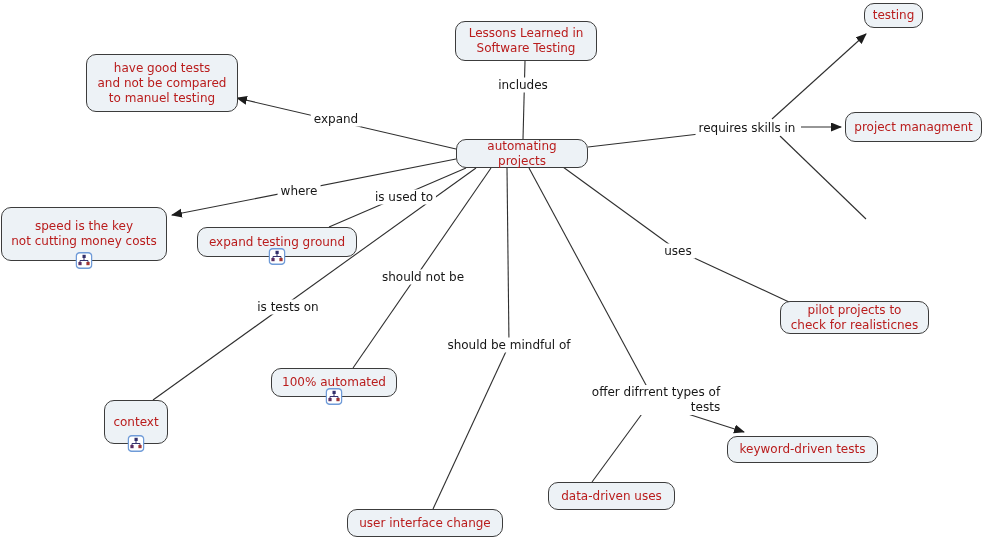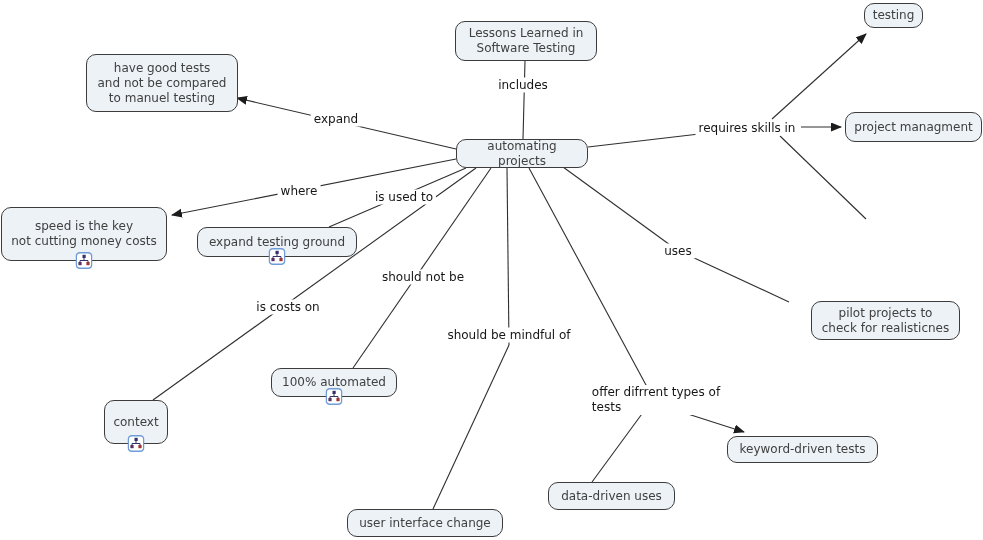--- a/index.html
+++ b/index.html
@@ -11,32 +11,32 @@
     overflow:hidden;
   }
   #edges{position:absolute;left:0;top:0;z-index:1;}
   .edge-label{
     position:absolute;z-index:2;
     transform:translate(-50%,-50%);
     background:#ffffff;
     color:#161616;
     font-size:12px;line-height:15px;
     padding:0 3px;
-    text-align:left;
+    text-align:right;
     white-space:pre-line;
   }
   .node{
     position:absolute;z-index:3;
     box-sizing:border-box;
     background:#edf2f6;
     border:1.4px solid #3c3c3c;
     border-radius:10px;
     display:flex;align-items:center;justify-content:center;
     text-align:center;
-    color:#404040;
+    color:#b91c1c;
     font-size:12px;line-height:15px;
     padding:2px 6px;
   }
   .node-text{white-space:pre-line;}
   .node-icon{
     position:absolute;
     left:50%;bottom:-9px;
     transform:translateX(-50%);
     width:17px;height:17px;
     display:block;z-index:4;
@@ -75,23 +75,23 @@
       <line x1="780" y1="136" x2="866" y2="219"></line>
     </g>
   </svg>
 
   <div class="edge-label" style="left:523px;top:85px">includes</div>
   <div class="edge-label" style="left:336px;top:119px">expand</div>
   <div class="edge-label" style="left:747px;top:128px">requires skills in</div>
   <div class="edge-label" style="left:299px;top:191px">where</div>
   <div class="edge-label" style="left:404px;top:197px">is used to</div>
   <div class="edge-label" style="left:423px;top:277px">should not be</div>
-  <div class="edge-label" style="left:288px;top:307px">is costs on</div>
+  <div class="edge-label" style="left:288px;top:307px">is tests on</div>
   <div class="edge-label" style="left:678px;top:251px">uses</div>
-  <div class="edge-label" style="left:509px;top:335px">should be mindful of</div>
+  <div class="edge-label" style="left:509px;top:345px">should be mindful of</div>
   <div class="edge-label" style="left:656px;top:400px">offer difrrent types of
 tests</div>
 
   <div class="node" style="left:455px;top:21px;width:142px;height:40px">
     <span class="node-text">Lessons Learned in
 Software Testing</span>
   </div>
 
   <div class="node" style="left:456px;top:139px;width:132px;height:29px">
     <span class="node-text">automating projects</span>
@@ -158,21 +158,21 @@
       <svg width="17" height="17" viewBox="0 0 17 17">
         <rect x="0.75" y="0.75" width="15.5" height="15.5" rx="3.5" fill="#ffffff" stroke="#6f9bd8" stroke-width="1.5"></rect>
         <path d="M8.5 5.5 V8.5 M4.5 8.5 H12.5 M4.5 8.5 V10 M12.5 8.5 V10" stroke="#33306b" stroke-width="1" fill="none"></path>
         <rect x="7" y="2.8" width="3.2" height="3.2" fill="#33306b"></rect>
         <rect x="2.9" y="10" width="3.2" height="3.2" fill="#5b2f63"></rect>
         <rect x="10.9" y="10" width="3.2" height="3.2" fill="#a03434"></rect>
       </svg>
     </span>
   </div>
 
-  <div class="node" style="left:811px;top:301px;width:149px;height:39px">
+  <div class="node" style="left:780px;top:301px;width:149px;height:33px">
     <span class="node-text">pilot projects to
 check for realisticnes</span>
   </div>
 
   <div class="node" style="left:347px;top:509px;width:156px;height:28px">
     <span class="node-text">user interface change</span>
   </div>
 
   <div class="node" style="left:548px;top:482px;width:127px;height:28px">
     <span class="node-text">data-driven uses</span>

